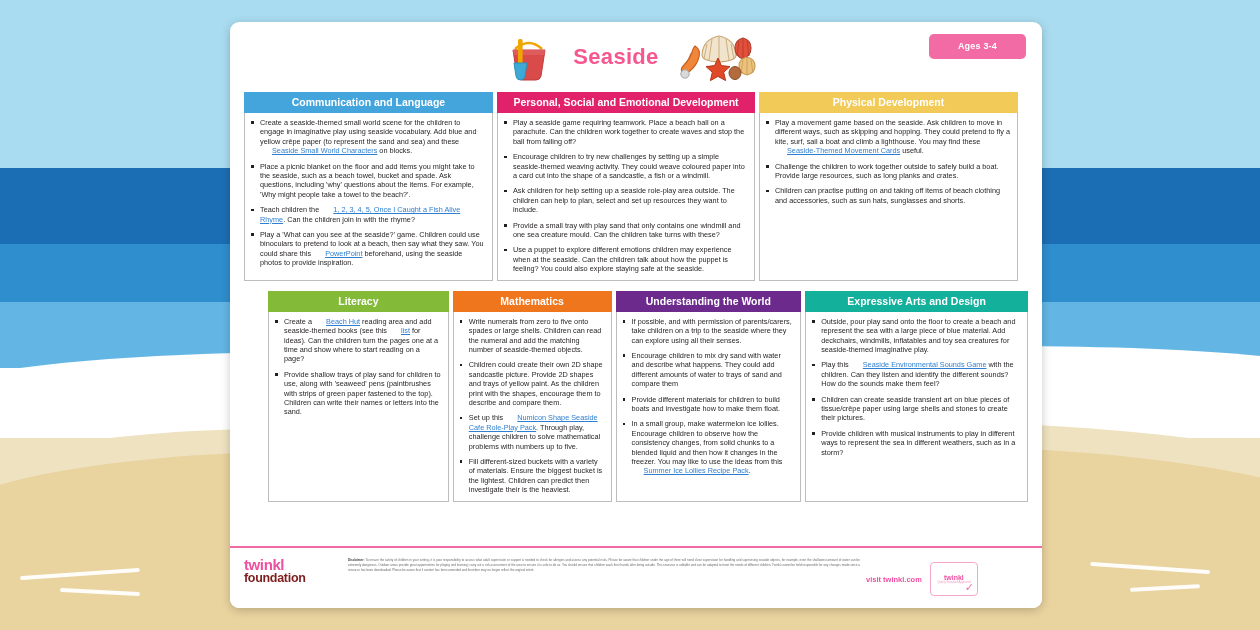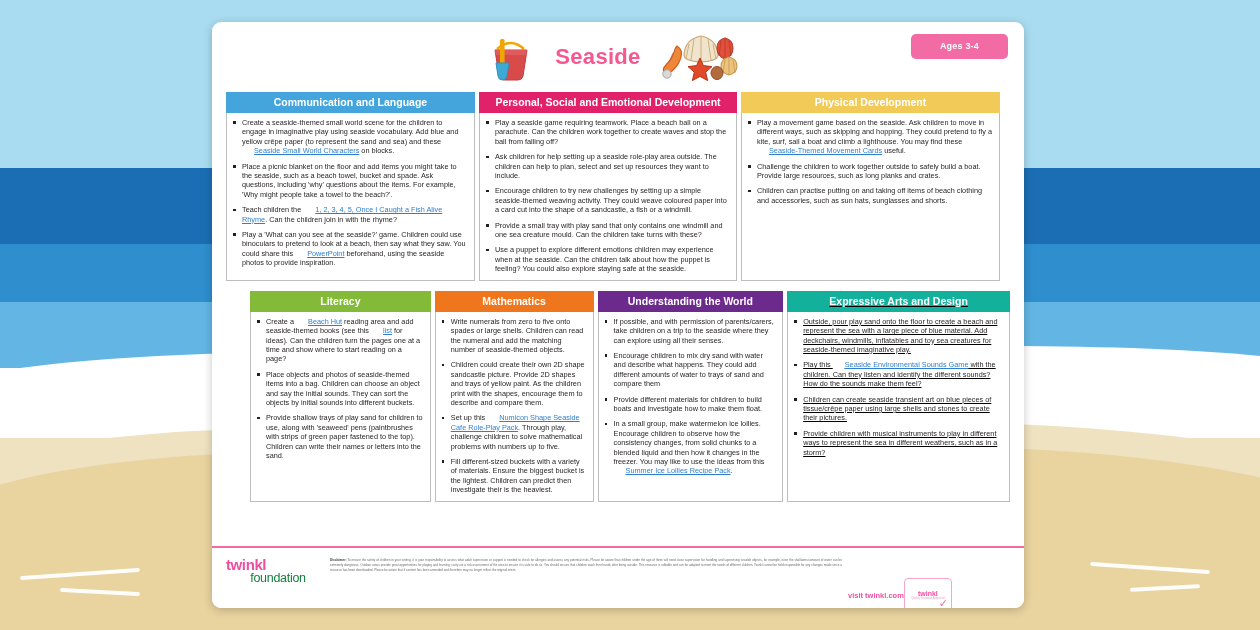--- a/index.html
+++ b/index.html
@@ -46,21 +46,21 @@
     position:absolute; left:520px; top:422px; width:860px; height:100px;
     background:#efe2c1; border-radius:45% 55% 0 0 / 70% 82% 0 0;
   }
   .foam-line {
     position:absolute; height:4px; background:#ffffff; border-radius:3px; opacity:.95;
   }
 
   
   #sheet {
     position: absolute;
-    left: 212px; top: 22px;
+    left: 230px; top: 22px;
     width: 812px; height: 586px;
     background: #ffffff;
     border-radius: 9px;
     box-shadow: 0 2px 10px rgba(0,0,0,.22);
     overflow: hidden;
   }
 
   
   .title-row {
     position: relative;
@@ -130,54 +130,54 @@
   a.lnk { color: #2f7fd0; text-decoration: underline; margin-left: 12px; }
 
   
   .w-cl  { width: 249px; }
   .w-psed{ width: 258px; }
   .w-pd  { width: 259px; }
   
   .w-lit { width: 189px; }
   .w-mat { width: 166px; }
   .w-utw { width: 194px; }
-  .w-ead { width: 233px; text-decoration: underline; }
+  .w-ead { width: 233px; }
 
   .c-cl   { background: #43a5dc; }
   .c-psed { background: #e2216b; }
   .c-pd   { background: #f2ca58; }
   .c-lit  { background: #83bb39; }
   .c-mat  { background: #f0761e; }
   .c-utw  { background: #6d2a8d; }
   .c-ead  { background: #13b09c; }
 
   
   .footer {
     position: absolute; left: 0; bottom: 0;
     width: 812px; height: 62px;
     border-top: 2px solid #f06aa4;
     background: #ffffff;
     display: flex; align-items: flex-start;
   }
   .foot-logo { width: 118px; padding: 8px 0 0 14px; }
   .tw-word { color: #ef4fa0; font-size: 15px; font-weight: bold; letter-spacing: -.4px; }
-  .tw-sub  { color: #15803d; font-size: 12.5px; font-weight: normal; letter-spacing: -.3px; margin-top: -2px; text-align: center;}
+  .tw-sub  { color: #7f1d1d; font-size: 12.5px; font-weight: bold; letter-spacing: -.3px; margin-top: -2px;}
   .disclaimer {
     flex: 1;
     padding: 10px 6px 0 0;
     font-size: 3.05px;
     line-height: 5.2px;
     color: #6a6a6a;
     text-align: justify;
   }
   .disclaimer b { color: #3a3a3a; }
   .foot-right {
     width: 176px;
-    display: flex; align-items: center; 
-    padding-top: 30px;
+    display: flex; align-items: center; gap: 8px;
+    padding-top: 14px;
   }
   .visit { color: #ef4fa0; font-size: 7.5px; font-weight: bold; white-space: nowrap; }
   .stamp {
     width: 48px; height: 34px;
     border: 1px solid #f5a6ca; border-radius: 4px;
     position: relative; background: #fff;
     display:flex; flex-direction:column; align-items:center; justify-content:center;
   }
   .stamp .s1 { color:#ef4fa0; font-size:7px; font-weight:bold; }
   .stamp .s2 { color:#f49cc4; font-size:2.8px; line-height:3.4px; text-align:center; }
@@ -270,22 +270,22 @@
               <li>Teach children the <a class="lnk" href="#">1, 2, 3, 4, 5, Once I Caught a Fish Alive Rhyme</a>. Can the children join in with the rhyme?</li>
               <li>Play a 'What can you see at the seaside?' game. Children could use binoculars to pretend to look at a beach, then say what they saw. You could share this <a class="lnk" href="#">PowerPoint</a> beforehand, using the seaside photos to provide inspiration.</li>
             </ul>
         </div>
       </div>
       <div class="panel w-psed">
         <div class="panel-head c-psed">Personal, Social and Emotional Development</div>
         <div class="panel-body">
           <ul class="acts">
               <li>Play a seaside game requiring teamwork. Place a beach ball on a parachute. Can the children work together to create waves and stop the ball from falling off?</li>
+              <li>Encourage children to try new challenges by setting up a simple seaside-themed weaving activity. They could weave coloured paper into a card cut into the shape of a sandcastle, a fish or a windmill.</li>
               <li>Ask children for help setting up a seaside role-play area outside. The children can help to plan, select and set up resources they want to include.</li>
-              <li>Encourage children to try new challenges by setting up a simple seaside-themed weaving activity. They could weave coloured paper into a card cut into the shape of a sandcastle, a fish or a windmill.</li>
               <li>Provide a small tray with play sand that only contains one windmill and one sea creature mould. Can the children take turns with these?</li>
               <li>Use a puppet to explore different emotions children may experience when at the seaside. Can the children talk about how the puppet is feeling? You could also explore staying safe at the seaside.</li>
             </ul>
         </div>
       </div>
       <div class="panel w-pd">
         <div class="panel-head c-pd">Physical Development</div>
         <div class="panel-body">
           <ul class="acts">
               <li>Play a movement game based on the seaside. Ask children to move in different ways, such as skipping and hopping. They could pretend to fly a kite, surf, sail a boat and climb a lighthouse. You may find these <a class="lnk" href="#">Seaside-Themed Movement Cards</a> useful.</li>
@@ -295,21 +295,20 @@
         </div>
       </div>
     </div>
 
     <div class="row row2">
       <div class="panel w-lit">
         <div class="panel-head c-lit">Literacy</div>
         <div class="panel-body">
           <ul class="acts">
               <li>Create a <a class="lnk" href="#">Beach Hut</a> reading area and add seaside-themed books (see this <a class="lnk" href="#">list</a> for ideas). Can the children turn the pages one at a time and show where to start reading on a page?</li>
-              <li>Place objects and photos of seaside-themed items into a bag. Children can choose an object and say the initial sounds. They can sort the objects by initial sounds into different buckets.</li>
               <li>Provide shallow trays of play sand for children to use, along with 'seaweed' pens (paintbrushes with strips of green paper fastened to the top). Children can write their names or letters into the sand.</li>
             </ul>
         </div>
       </div>
       <div class="panel w-mat">
         <div class="panel-head c-mat">Mathematics</div>
         <div class="panel-body">
           <ul class="acts">
               <li>Write numerals from zero to five onto spades or large shells. Children can read the numeral and add the matching number of seaside-themed objects.</li>
               <li>Children could create their own 2D shape sandcastle picture. Provide 2D shapes and trays of yellow paint. As the children print with the shapes, encourage them to describe and compare them.</li>

